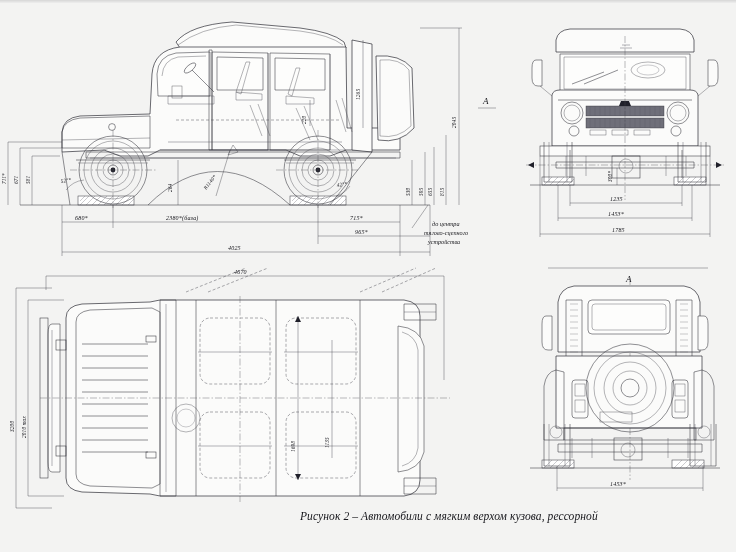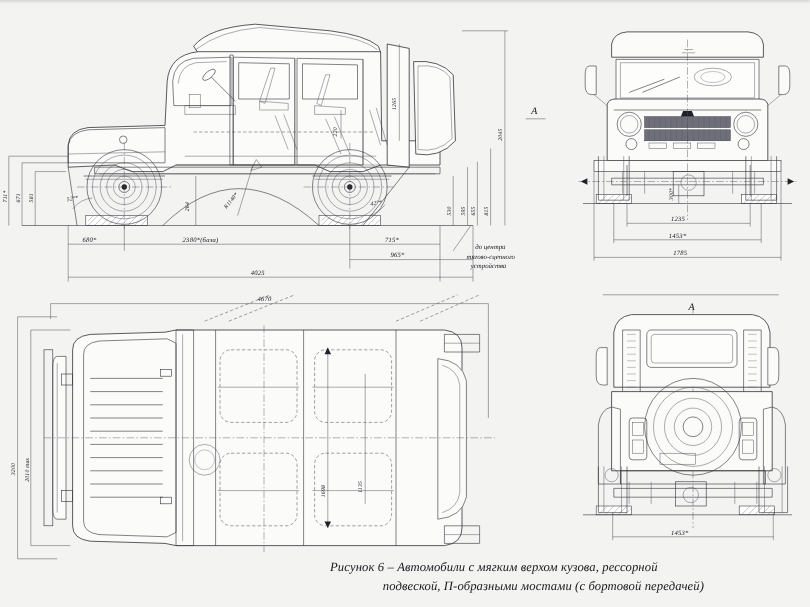--- a/index.html
+++ b/index.html
@@ -414,15 +414,14 @@
     <circle cx="704" cy="432" r="6" class="thin"></circle>
 
     <path class="dim" d="M557 488 L703 488 M557 466 L557 491 M703 466 L703 491"></path>
     <text class="dimtxt sm" x="610" y="486">1453*</text>
   </g>
 
 </svg>
 </div>
 
 <div id="caption">
-  <span>Рисунок 6 – Автомобили с мягким верхом кузова, рессорной</span>
-  <span class="l2">подвеской, П-образными мостами (с бортовой передачей)</span>
+  <span>Рисунок 2 – Автомобили с мягким верхом кузова, рессорной</span>
 </div>
 
 </body></html>

